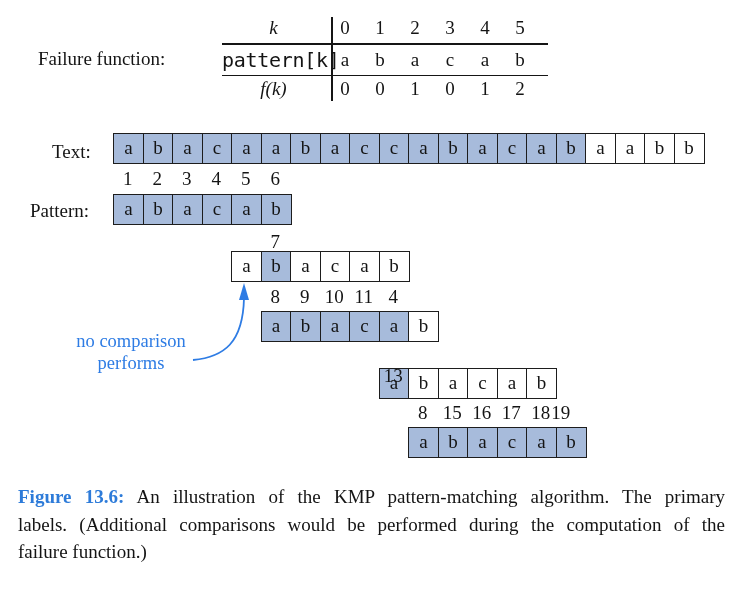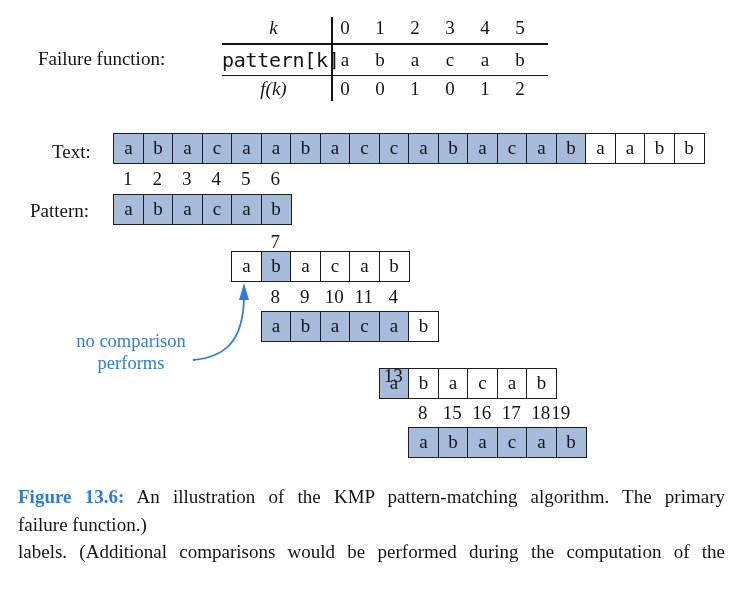--- a/index.html
+++ b/index.html
@@ -154,17 +154,17 @@
     <div>no comparison</div>
     <div>performs</div>
   </div>
   <svg class="arrow-svg" width="74" height="94" viewBox="0 0 74 94">
     <path d="M 7 79 C 38 76 57 62 58 17" fill="none" style="stroke:var(--ann,#2e7ce4);" stroke-width="1.8"></path>
     <polygon points="53,19 63,19 58,2" style="fill:var(--ann,#2e7ce4);"></polygon>
   </svg>
 
   <div class="caption">
     <div class="cap-line"><span class="cap-label">Figure 13.6:</span> <span>An illustration of the KMP pattern-matching algorithm. The primary</span></div>
+    <div class="cap-line">labels. (Additional comparisons would be performed during the computation of the</div>
     <div class="cap-line last">failure function.)</div>
-    <div class="cap-line">labels. (Additional comparisons would be performed during the computation of the</div>
   </div>
 
 </div>
 
 </body></html>

